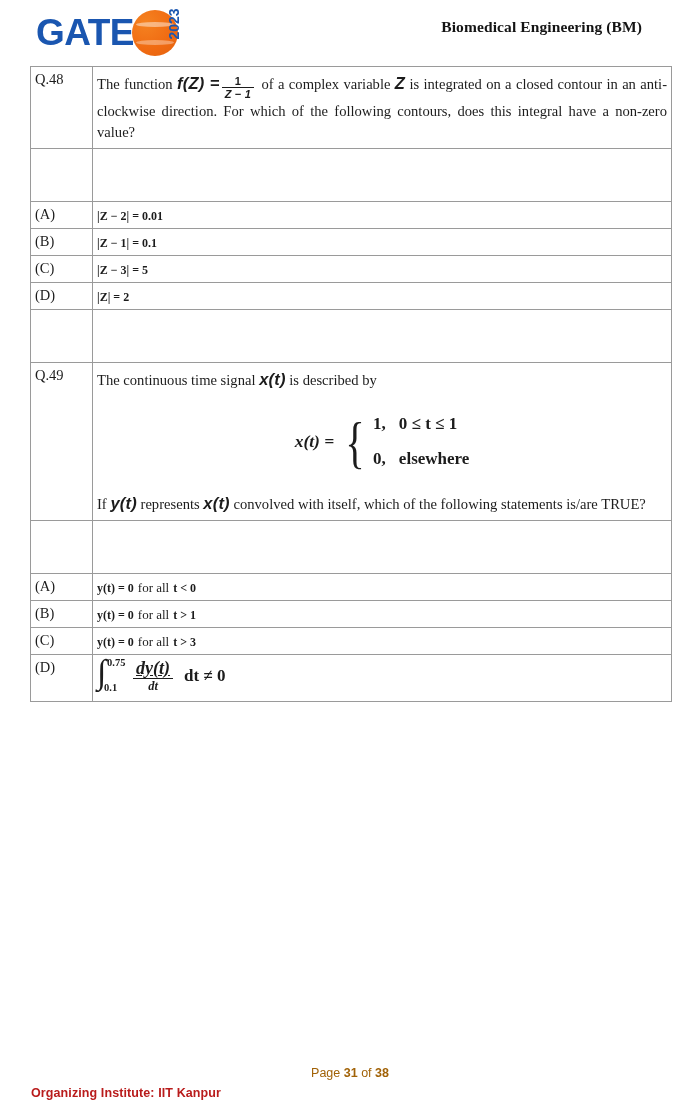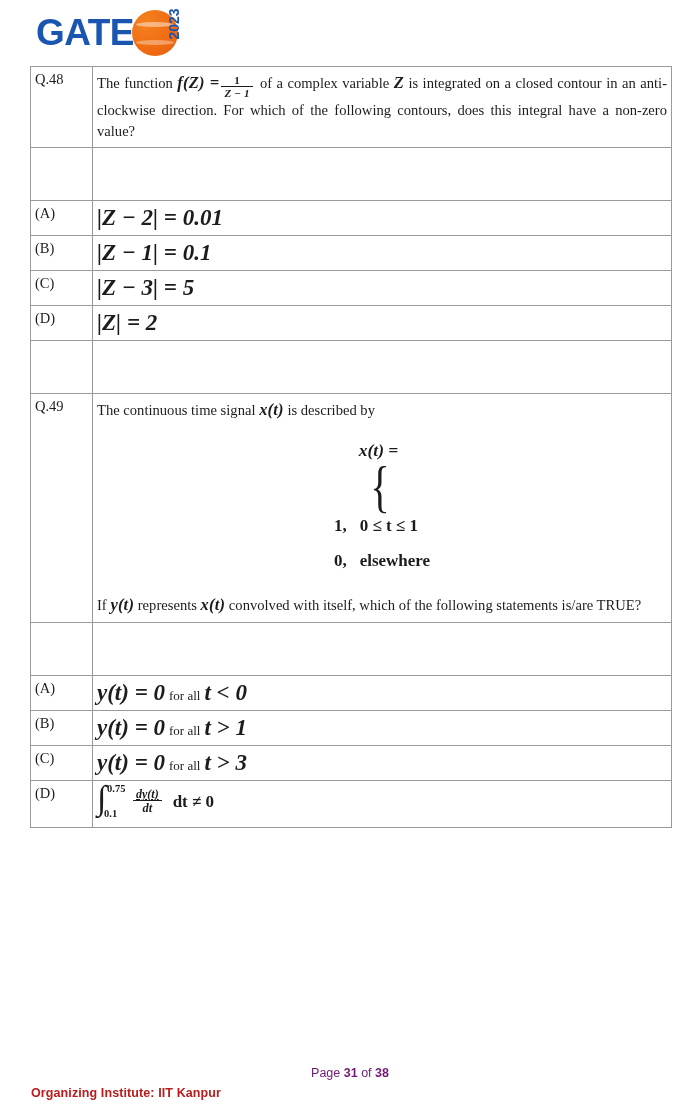--- a/index.html
+++ b/index.html
@@ -124,21 +124,21 @@
   .spacer-row td { height: 44px; }
   .opt-label {
     padding-top: 18px;
   }
   .opt-body {
     padding: 13px 12px 13px 13px;
   }
 
   
   .math {
-    font-family: Liberation Serif, serif;
+    font-family: Liberation Sans, sans-serif;
     font-style: italic;
     font-weight: bold;
     font-size: 16.5px;
     letter-spacing: 0.2px;
     white-space: nowrap;
   }
   .frac {
     display: inline-block;
     vertical-align: -0.55em;
     text-align: center;
@@ -156,41 +156,39 @@
     display: block;
     font-size: 11px;
     font-weight: bold;
     font-style: italic;
     line-height: 1.15;
     border-top: 1.3px solid #1c1c1c;
     padding: 0 3px;
   }
   .opt-math {
     font-family: "Liberation Serif", serif;
-    font-style: italic;
-    font-weight: bold;
-    font-size: 23px;
+    font-weight: bold;
+    font-size: 12px;
   }
   .plain-small {
     font-family: "Liberation Serif", serif;
     font-style: normal;
     font-weight: normal;
     font-size: 13px;
   }
 
   
   .display-eq {
     text-align: center;
     margin: 16px 0 14px 0;
   }
   .piecewise {
     display: inline-flex;
     align-items: center;
     font-family: "Liberation Serif", serif;
-    flex-direction: column;
   }
   .pw-lhs {
     font-style: italic;
     font-weight: bold;
     font-size: 17.5px;
     margin-right: 7px;
   }
   .brace {
     font-size: 58px;
     font-weight: 300;
@@ -256,21 +254,21 @@
 
   
   .footer-page {
     position: absolute;
     top: 1066px;
     left: 0;
     width: 700px;
     text-align: center;
     font-family: "Liberation Sans", sans-serif;
     font-size: 12.5px;
-    color: #701a75;
+    color: #a16207;
   }
   .footer-page b { font-weight: bold; }
   .footer-org {
     position: absolute;
     top: 1086px;
     left: 31px;
     font-family: "Liberation Sans", sans-serif;
     font-weight: bold;
     font-size: 12.5px;
     color: #b91c1c;
@@ -279,20 +277,21 @@
 </style>
 </head>
 <body>
 
 <div class="header">
   <div class="logo">
     <span class="logo-text">GATE</span>
     <span class="logo-globe"></span>
     <span class="logo-year">2023</span>
   </div>
+  <div class="paper-title">Biomedical Engineering (BM)</div>
 </div>
 
 <table class="qtable">
   <colgroup>
       <col class="col-label">
       <col>
     </colgroup>
   <tbody>
 
   <tr>
@@ -415,21 +414,21 @@
   <tr>
     <td class="cell-label opt-label">(D)</td>
     <td class="opt-body">
       <span class="integral-wrap">
         <span class="intsign">
           <span class="glyph">∫</span>
           <span class="upper">0.75</span>
           <span class="lower">0.1</span>
         </span>
         <span class="frac" style="vertical-align:-0.1em;">
-          <span class="num" style="font-style:italic;font-size:12px;text-decoration:underline;">dy(t)</span>
+          <span class="num" style="font-style:italic;font-size:18px;text-decoration:underline;">dy(t)</span>
           <span class="den" style="font-size:12.5px;">dt</span>
         </span>
         <span class="tail">dt ≠ 0</span>
       </span>
     </td>
   </tr>
 
   </tbody>
 </table>
 

